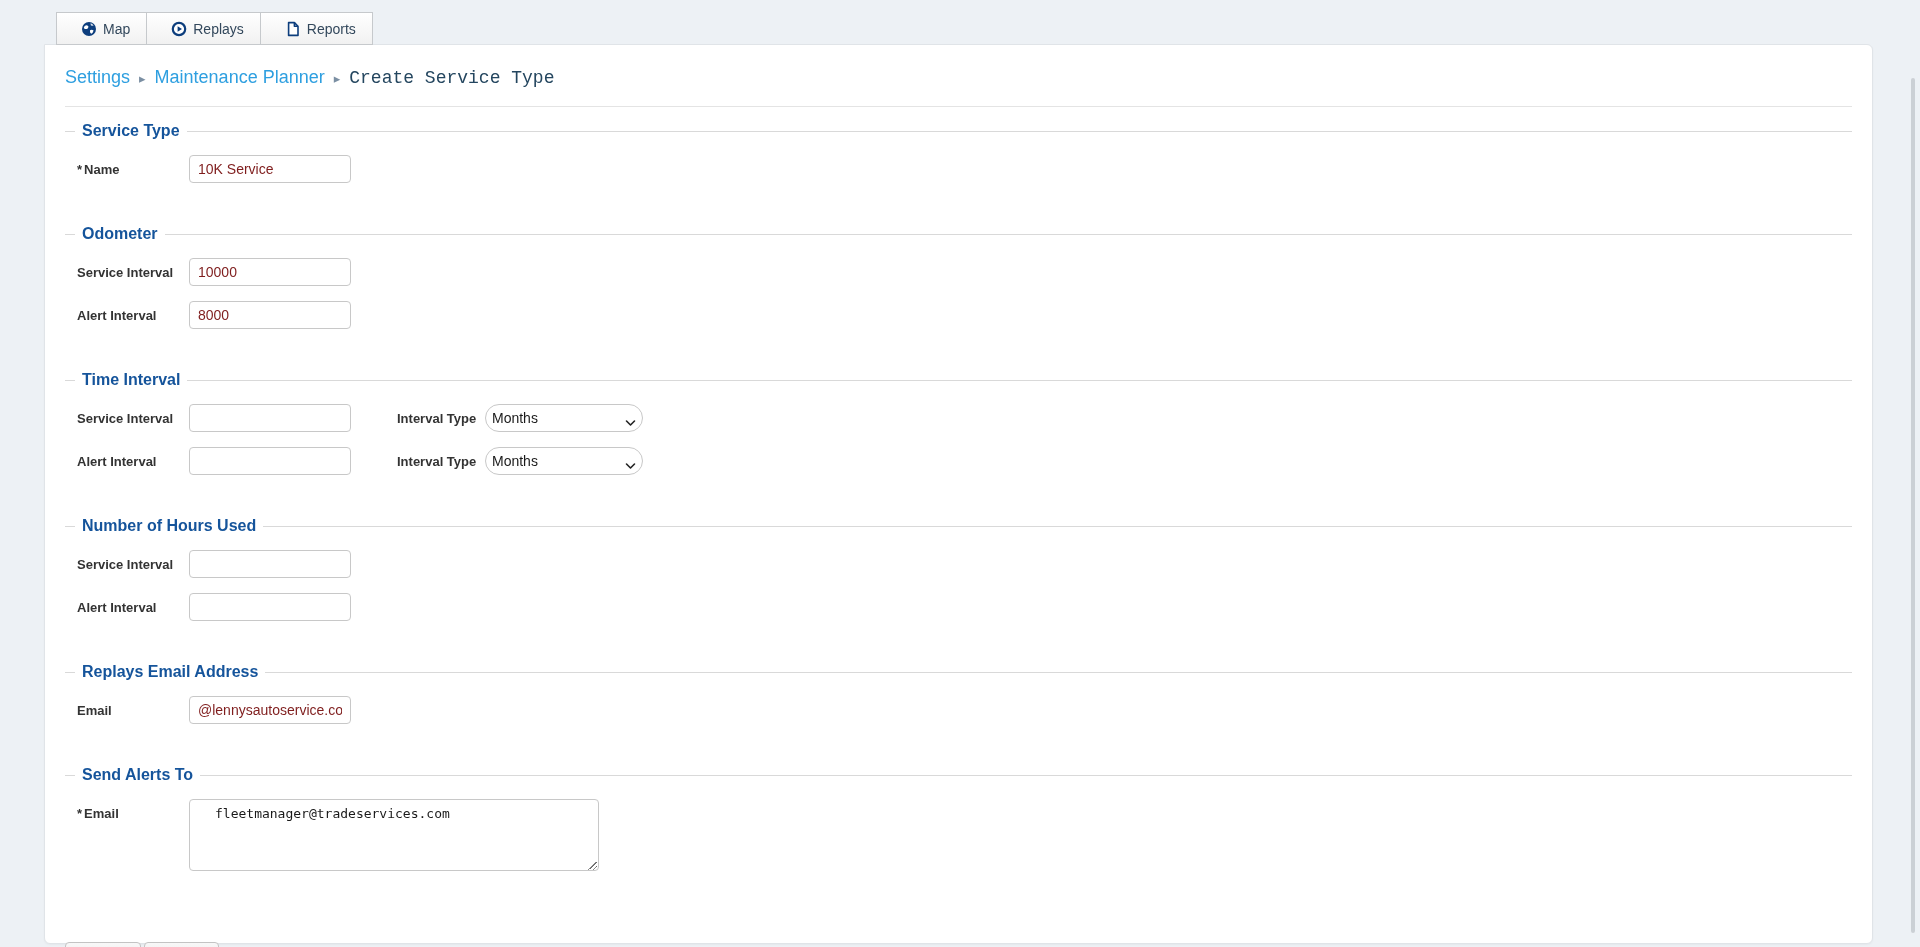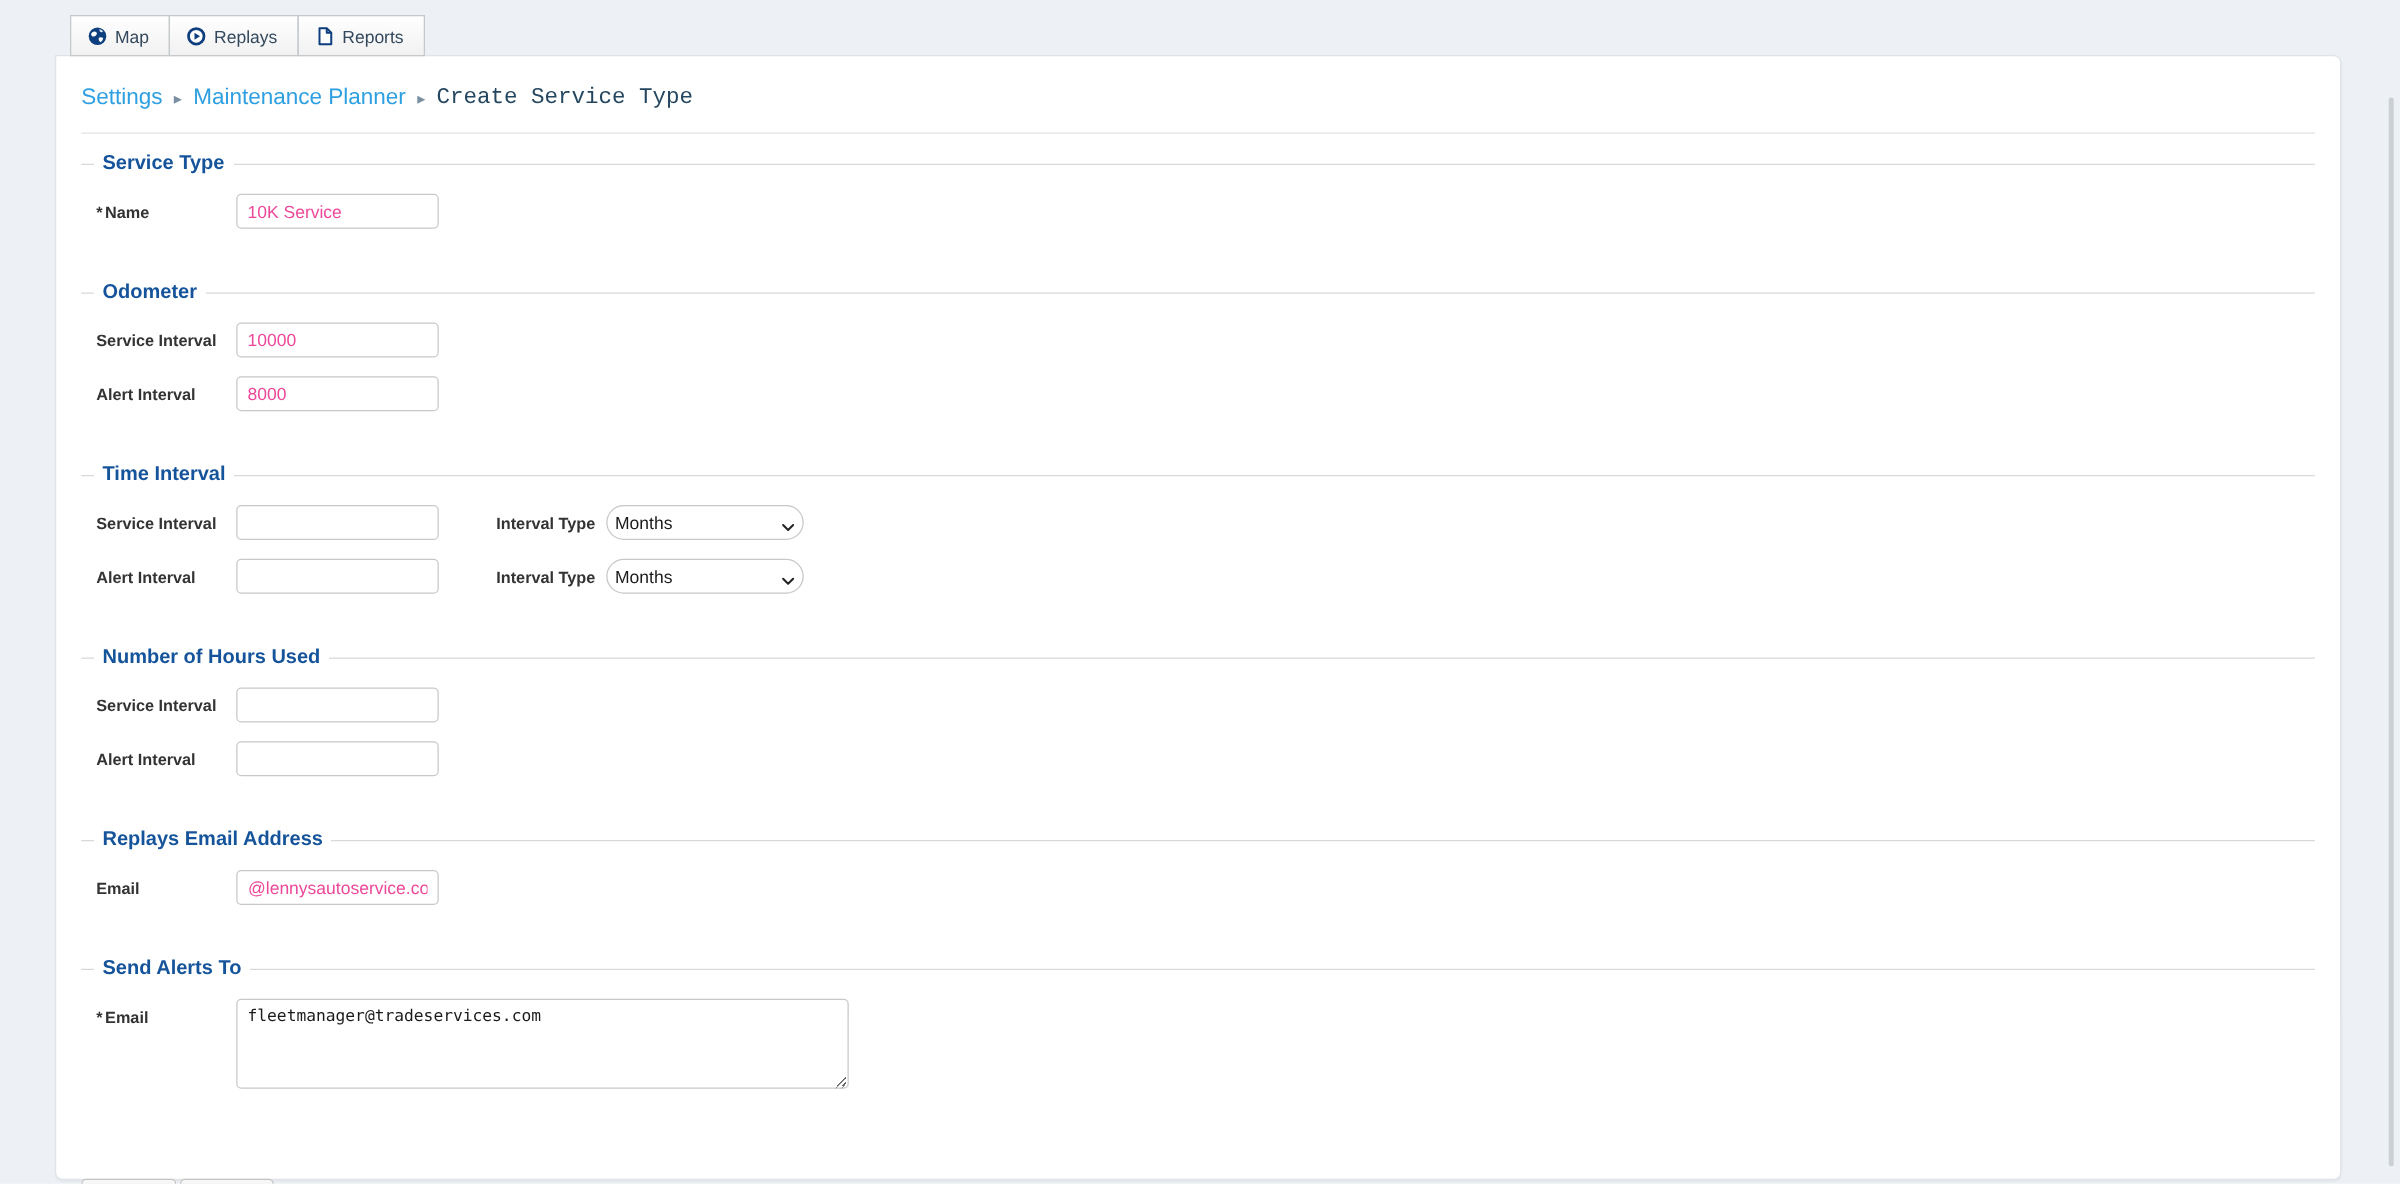--- a/index.html
+++ b/index.html
@@ -13,21 +13,21 @@
   
   .tabbar {
     position: absolute;
     left: 56px; top: 12px;
     display: flex;
     z-index: 3;
   }
   .tab {
     display: flex; align-items: center; gap: 6px;
     height: 33px;
-    padding: 0 16px 0 13px;
+    padding: 0 16px 0 24px;
     background: linear-gradient(#ffffff, #f1f1f1);
     border: 1px solid #c6c9cc;
     margin-left: -1px;
     cursor: pointer;
     font-size: 14px;
     color: #33485c;
   }
   .tab:first-child { margin-left: 0; }
   .tab svg { display: block; }
 
@@ -96,21 +96,21 @@
     flex: none;
   }
   .req { margin-right: 2px; }
   .tinput {
     width: 162px; height: 28px;
     border: 1px solid #c8c8c8;
     border-radius: 4px;
     padding: 3px 8px;
     font-size: 14px;
     font-family: "Liberation Sans", sans-serif;
-    color: #ec4899;
+    color: #7f1d1d;
     background: #fff;
     outline: none;
   }
   .select-wrap { position: relative; flex: none; }
   .fselect {
     width: 158px; height: 28px;
     border: 1px solid #c8c8c8;
     border-radius: 14px;
     background: #fff;
     font-size: 14px;
@@ -118,24 +118,24 @@
     color: #1a1a1a;
     padding: 0 24px 0 6px;
     appearance: none; -webkit-appearance: none;
     outline: none;
   }
   .select-chevron {
     position: absolute; right: 7px; top: 9px;
     pointer-events: none;
   }
   .ftextarea {
-    width: 490px; height: 72px;
+    width: 410px; height: 72px;
     border: 1px solid #c8c8c8;
     border-radius: 4px;
-    padding: 6px 8px;
+    padding: 6px 25px;
     font-size: 13px;
     font-family: "DejaVu Sans Mono", monospace;
     color: #1a1a1a;
     resize: both;
     outline: none;
   }
   .textarea-wrap { position: relative; }
   .resize-grip {
     position: absolute; right: 3px; bottom: 5px;
     width: 11px; height: 11px;

